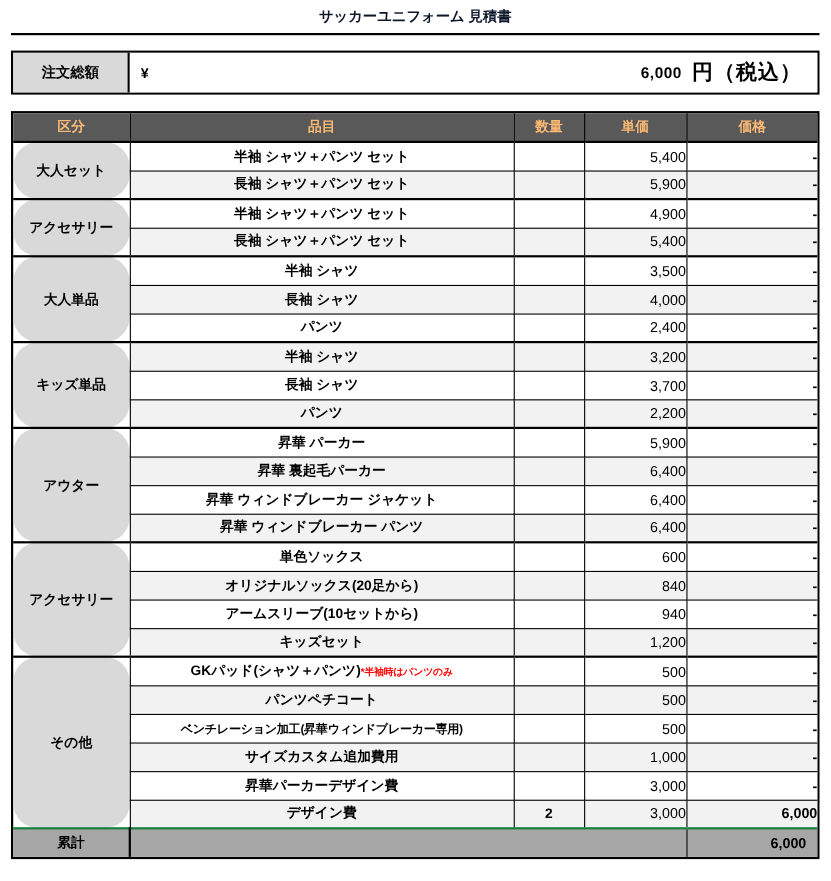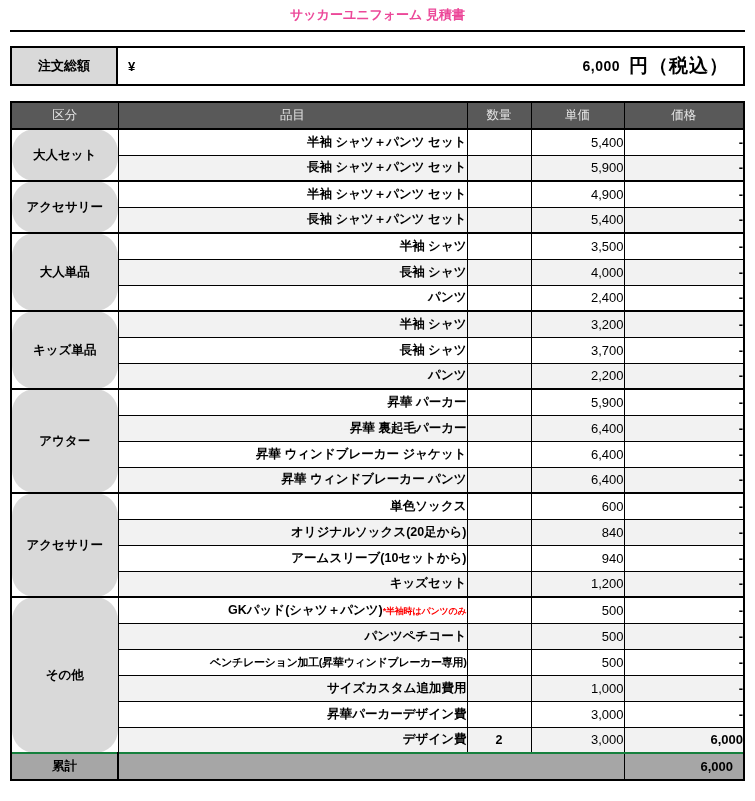--- a/index.html
+++ b/index.html
@@ -19,21 +19,21 @@
   .title-area {
     height: 30px;
     display: flex;
     align-items: center;
     justify-content: center;
   }
   .doc-title {
     font-size: 13px;
     font-weight: bold;
     letter-spacing: 0px;
-    color: #ec4899;
+    color: #0f172a;
   }
   .title-rule {
     margin: 0 10px;
     border-bottom: 2px solid #000000;
   }
 
   
   .total-wrap {
     margin: 14px 10px 0 10px;
   }
@@ -93,23 +93,23 @@
     font-size: 12px;
   }
   table.quote col.c-cat   { width: 106px; }
   table.quote col.c-item  { width: 349px; }
   table.quote col.c-qty   { width: 64px; }
   table.quote col.c-unit  { width: 93px; }
   table.quote col.c-price { width: 119px; }
 
   table.quote th {
     background: #595959;
-    color: #e5e5e5;
+    color: #fdba74;
     font-size: 12.5px;
-    font-weight: normal;
+    font-weight: bold;
     height: 25px;
     text-align: center;
     border-right: 1px solid #000000;
     border-bottom: 2px solid #000000;
     padding: 0;
   }
   table.quote th:last-child { border-right: none; }
 
   table.quote td {
     height: 26px;
@@ -127,21 +127,21 @@
     vertical-align: middle;
     font-size: 12.5px;
     font-weight: bold;
     border-right: 2px solid #000000;
   }
   
   tr.group-start td { border-top: 2px solid #000000; }
   tr.group-start td.cat { border-top: 2px solid #000000; border-radius: 23px; }
 
   td.item {
-    text-align: right;
+    text-align: center;
     padding-left: 5px;
     font-size: 12.5px;
     font-weight: bold;
     white-space: nowrap;
     overflow: hidden;
   }
   td.item.small {
     font-size: 11px;
     letter-spacing: -0.3px;
   }

